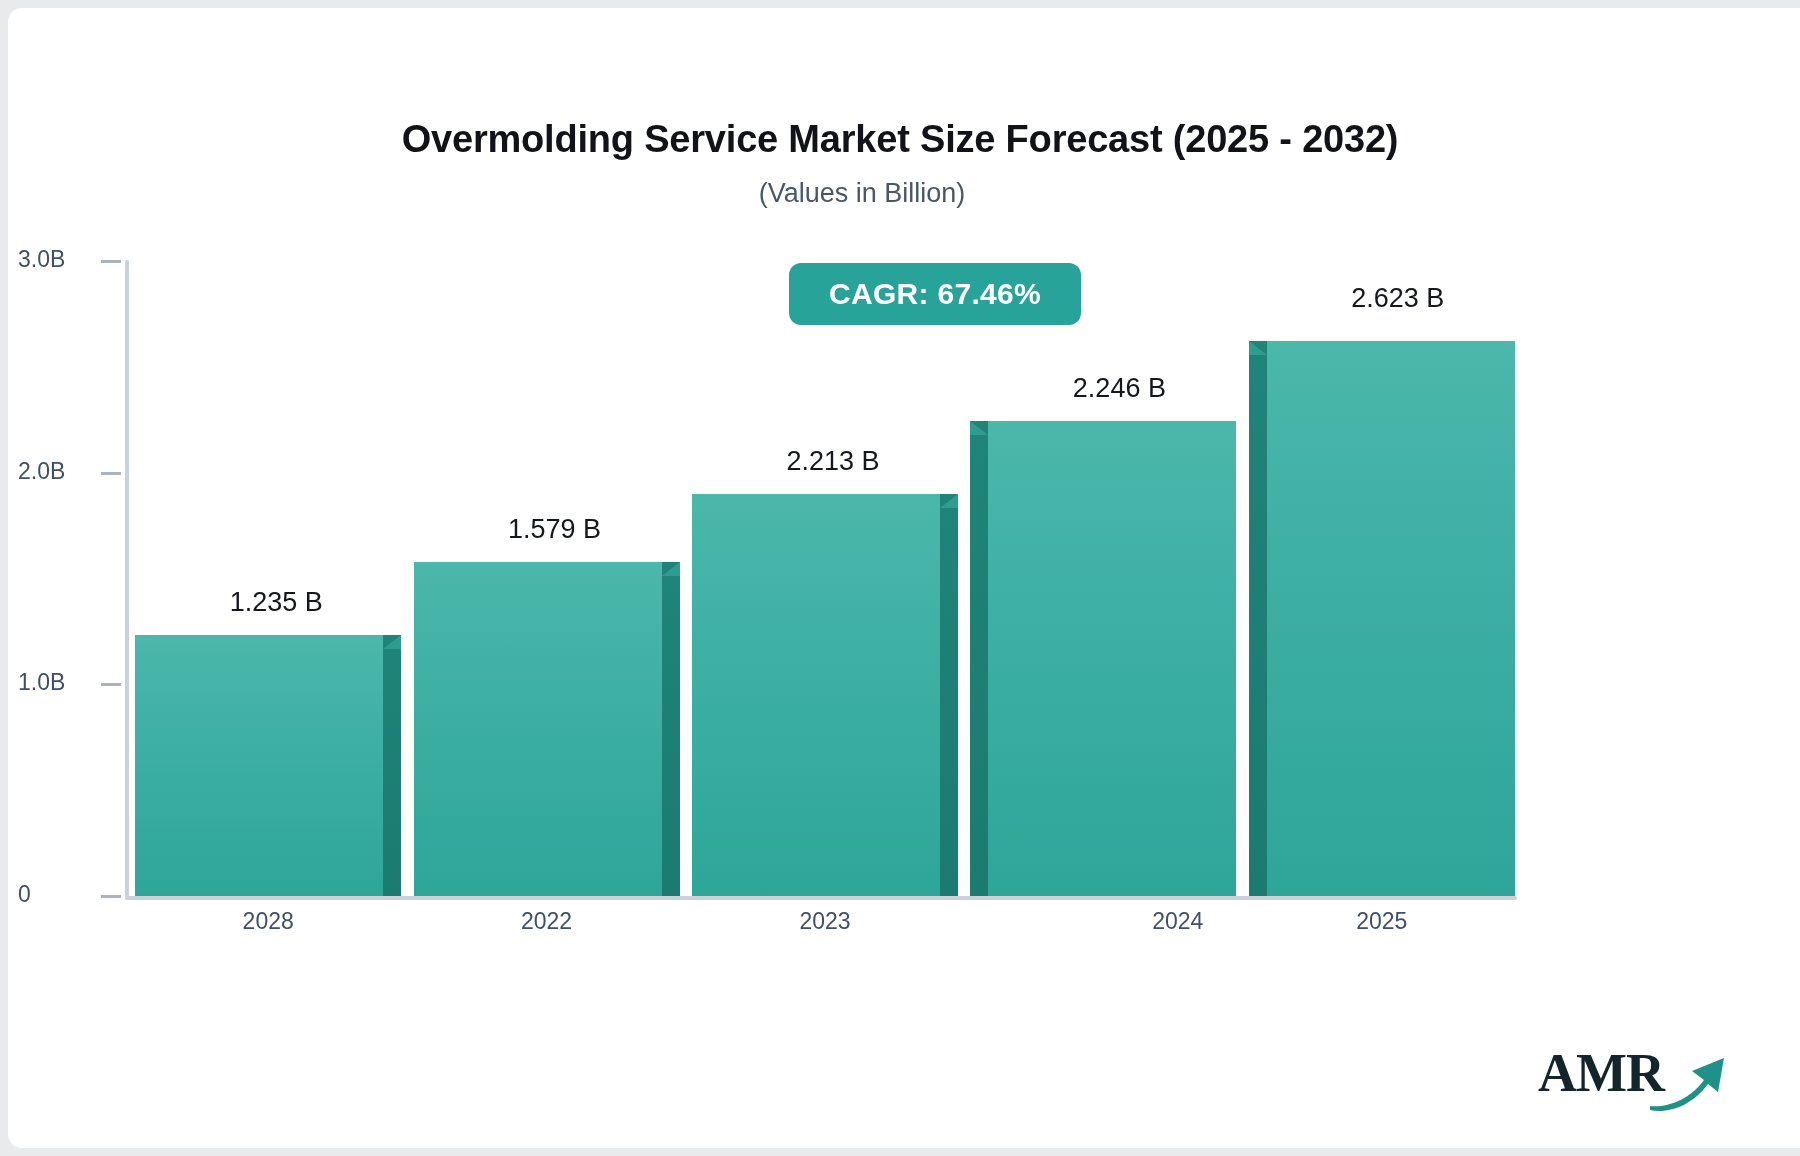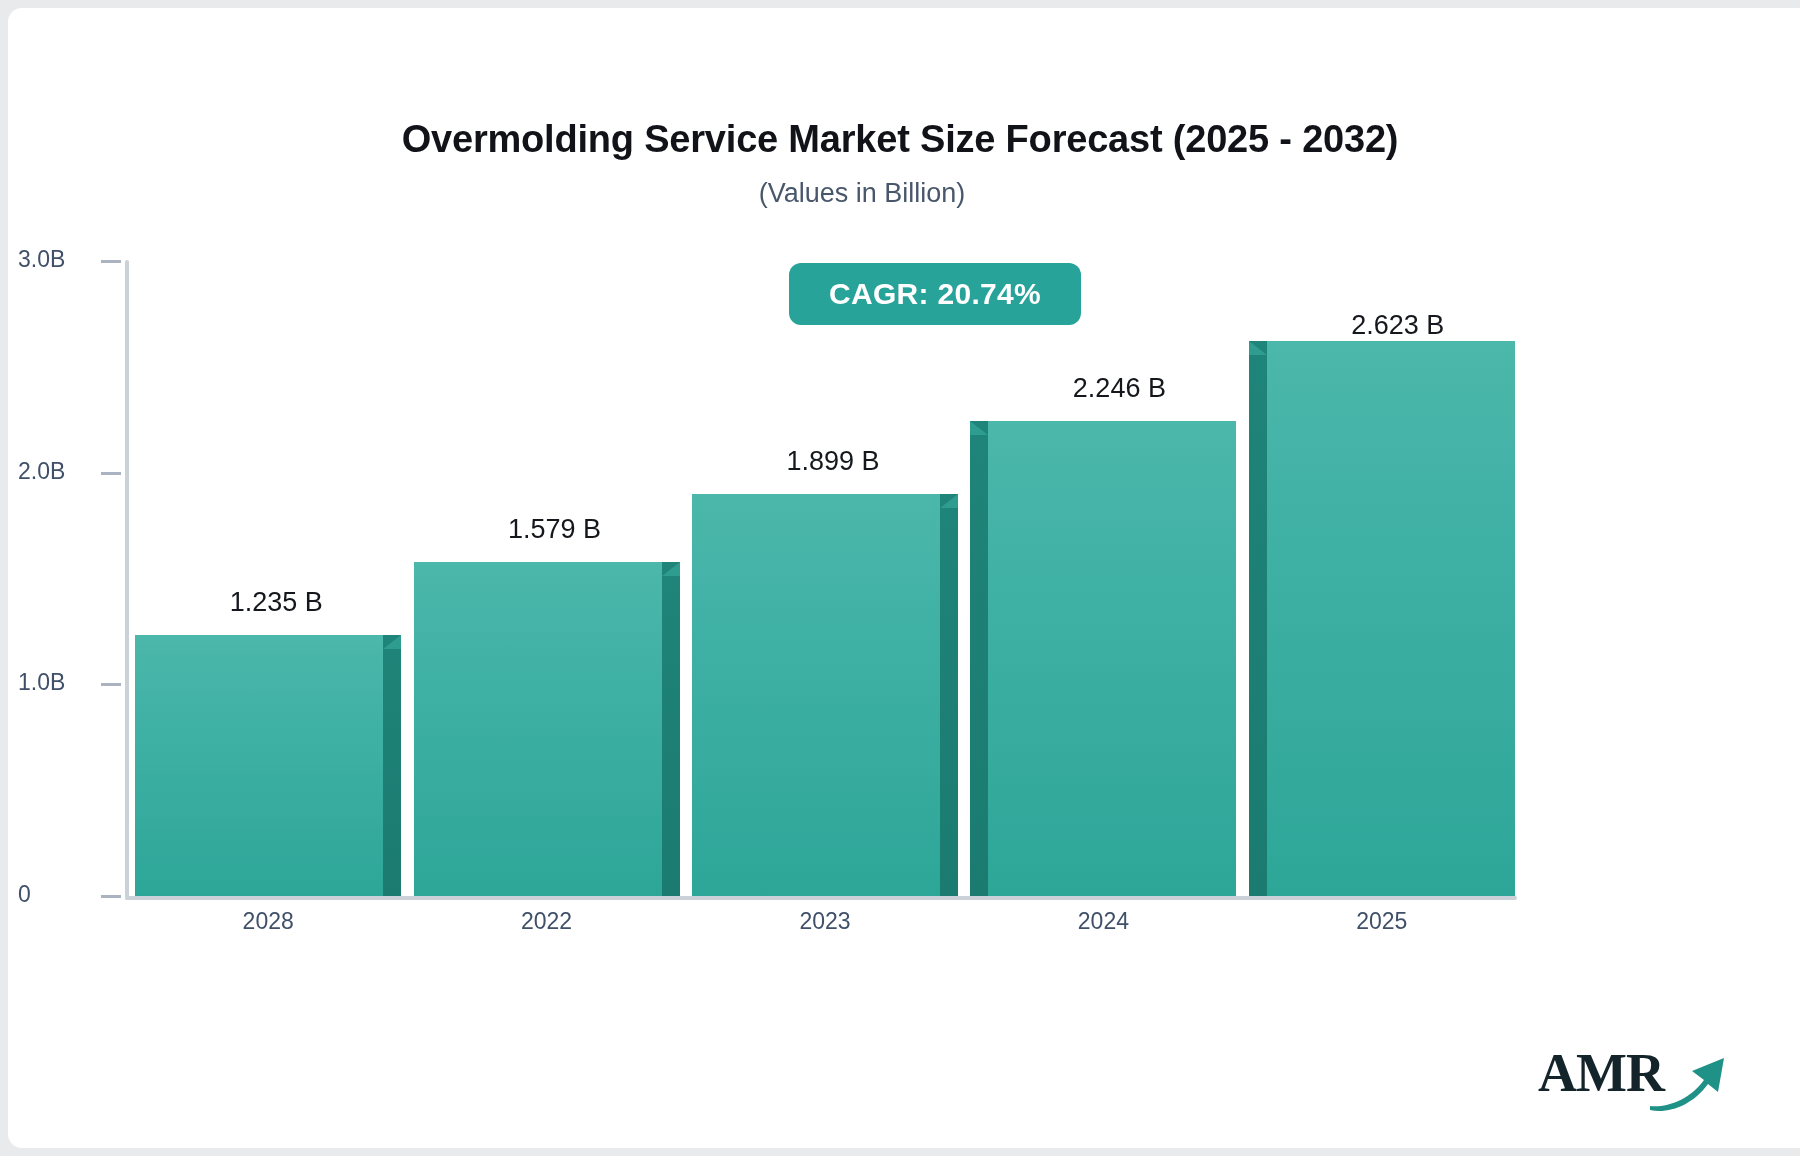--- a/index.html
+++ b/index.html
@@ -141,21 +141,21 @@
 </style>
 </head>
 <body>
 
 <div id="card">
 
   <div id="title">Overmolding Service Market Size Forecast (2025 - 2032)</div>
   <div id="subtitle">(Values in Billion)</div>
 
   <div id="cagr-badge">
-    <span>CAGR: 20.74%</span>
+    <span>CAGR: 67.46%</span>
   </div>
 
   <div id="plot">
     <div id="yaxis-line"></div>
     <div id="xaxis-line"></div>
 
     <div id="yticks">
         <div class="ytick-label" style="left: 10px; top: 873px;">0</div>
         <div class="ytick-dash" style="left: 93px; top: 887px;"></div>
         <div class="ytick-label" style="left: 10px; top: 661.333px;">1.0B</div>
@@ -177,40 +177,40 @@
           <div class="bar-side right"></div>
           <div class="bar-top-r"></div>
           <div class="bar-face"></div>
         </div>
         <div class="bar-value" style="left: 416.6px; top: 505.778px;">1.579 B</div>
         <div class="bar-group" style="left: 684px; top: 486.045px; width: 248px; height: 401.955px;">
           <div class="bar-side right"></div>
           <div class="bar-top-r"></div>
           <div class="bar-face"></div>
         </div>
-        <div class="bar-value" style="left: 695px; top: 438.045px;">1.899 B</div>
+        <div class="bar-value" style="left: 695px; top: 438.045px;">2.213 B</div>
         <div class="bar-group" style="left: 980px; top: 412.597px; width: 248px; height: 475.403px;">
           <div class="bar-side left"></div>
           <div class="bar-top-l"></div>
           <div class="bar-face"></div>
         </div>
         <div class="bar-value" style="left: 981.4px; top: 364.597px;">2.246 B</div>
         <div class="bar-group" style="left: 1259px; top: 332.798px; width: 248px; height: 555.202px;">
           <div class="bar-side left"></div>
           <div class="bar-top-l"></div>
           <div class="bar-face"></div>
         </div>
-        <div class="bar-value" style="left: 1259.8px; top: 302px;">2.623 B</div>
+        <div class="bar-value" style="left: 1259.8px; top: 275px;">2.623 B</div>
       </div>
 
     <div id="xticks">
         <div class="xtick-label" style="left: 160.2px;">2028</div>
         <div class="xtick-label" style="left: 438.6px;">2022</div>
         <div class="xtick-label" style="left: 717px;">2023</div>
-        <div class="xtick-label" style="left: 995.4px;">2024</div>
+        <div class="xtick-label" style="left: 995.4px; text-align: right;">2024</div>
         <div class="xtick-label" style="left: 1273.8px;">2025</div>
       </div>
   </div>
 
   <div id="amr-logo">
     <div id="amr-text">AMR</div>
     <svg id="amr-arrow" viewBox="0 0 80 70">
       <path d="M2 62 C 18 64, 42 56, 56 36 L 44 27 L 76 14 L 70 48 L 60 40 C 44 62, 20 70, 2 66 Z" fill="#1f9187"></path>
     </svg>
   </div>

